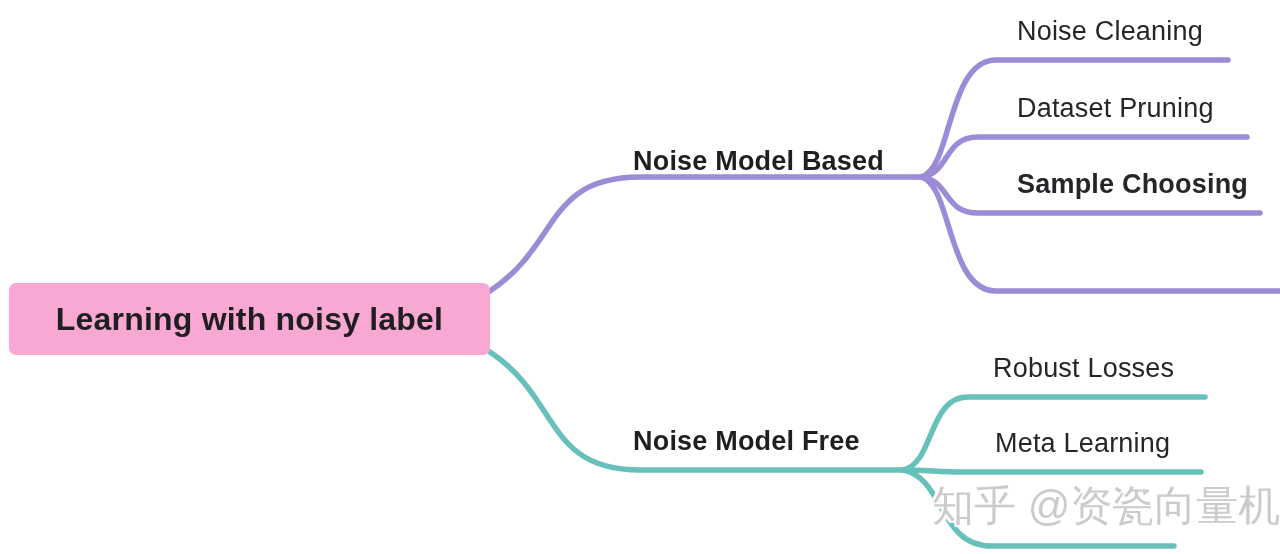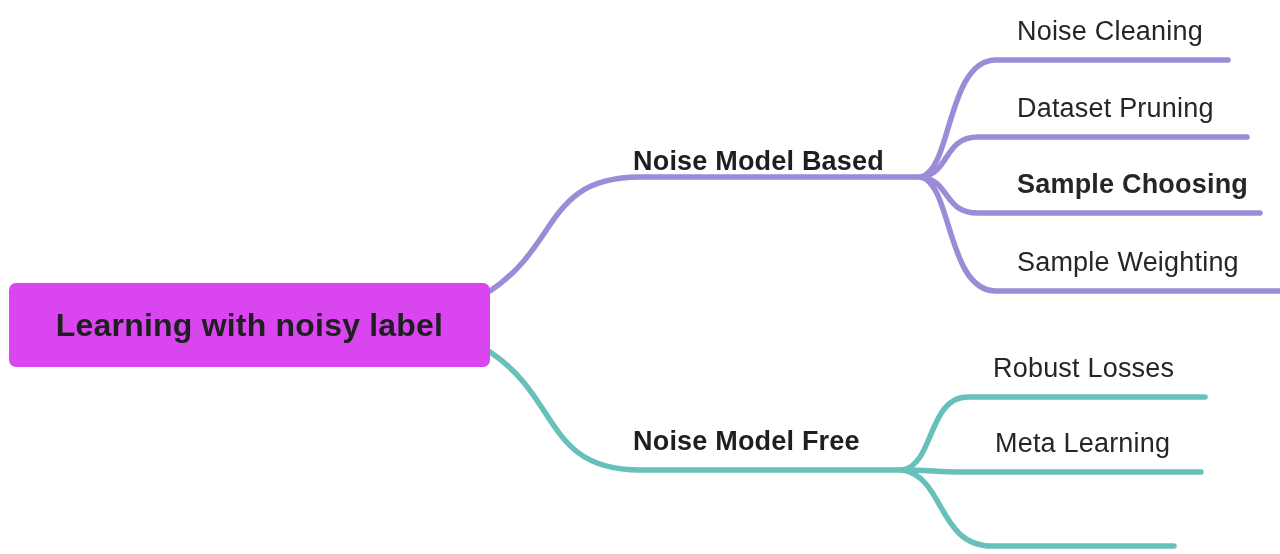--- a/index.html
+++ b/index.html
@@ -6,22 +6,22 @@
   .stage{
     position:relative;
     width:1280px;height:554px;
     overflow:hidden;
     background:#ffffff;
     font-family:"Liberation Sans", sans-serif;
     color:#1f1f22;
   }
   svg.links{position:absolute;left:0;top:0;z-index:1;}
   .root-node{
-    position:absolute;left:9px;top:283px;width:481px;height:84px;
-    background:#d946ef;border-radius:7px;
+    position:absolute;left:9px;top:283px;width:481px;height:72px;
+    background:#f9a8d4;border-radius:7px;
     display:flex;align-items:center;justify-content:center;
     z-index:3;
   }
   .root-node .root-label{
     font-size:32px;font-weight:700;letter-spacing:0.2px;color:#1f1f22;
     white-space:nowrap;
   }
   .branch-label{
     position:absolute;z-index:3;
     font-size:27px;font-weight:700;letter-spacing:0.2px;
@@ -52,28 +52,28 @@
     <path stroke-width="5.5" d="M 921 177 C 950 174, 943 137, 978 137 L 1247 137" stroke="#9c8bd6"></path>
     <path stroke-width="5.5" d="M 921 177 C 950 180, 943 213, 978 213 L 1260 213" stroke="#9c8bd6"></path>
     <path stroke-width="5.5" d="M 921 177 C 952 184, 947 291, 996 291 L 1282 291" stroke="#9c8bd6"></path>
 
     <path stroke-width="5.5" d="M 490 352 C 560 398, 545 470, 640 470 L 903 470" stroke="#68c0bb"></path>
     <path stroke-width="5.5" d="M 903 470 C 934 464, 928 397, 968 397 L 1205 397" stroke="#68c0bb"></path>
     <path stroke-width="5.5" d="M 903 470 C 928 470, 938 472, 962 472 L 1201 472" stroke="#68c0bb"></path>
     <path stroke-width="5.5" d="M 903 470 C 945 478, 938 546, 992 546 L 1174 546" stroke="#68c0bb"></path>
   </svg>
 
+  <div class="watermark">知乎 @资瓷向量机</div>
 
   <div class="root-node">
     <span class="root-label">Learning with noisy label</span>
   </div>
 
   <div class="branch-label" style="left:633px;top:126px;margin-top:20px;">Noise Model Based</div>
   <div class="child-label" style="left:1017px;top:16px;">Noise Cleaning</div>
   <div class="child-label" style="left:1017px;top:93px;">Dataset Pruning</div>
   <div class="child-label" style="left:1017px;top:169px;font-weight:bold;">Sample Choosing</div>
-  <div class="child-label" style="left:1017px;top:247px;">Sample Weighting</div>
 
   <div class="branch-label" style="left:633px;top:426px;">Noise Model Free</div>
   <div class="child-label" style="left:995px;top:428px;">Meta Learning</div>
   <div class="child-label" style="left:993px;top:353px;">Robust Losses</div>
 
 </div>
 
 </body></html>

